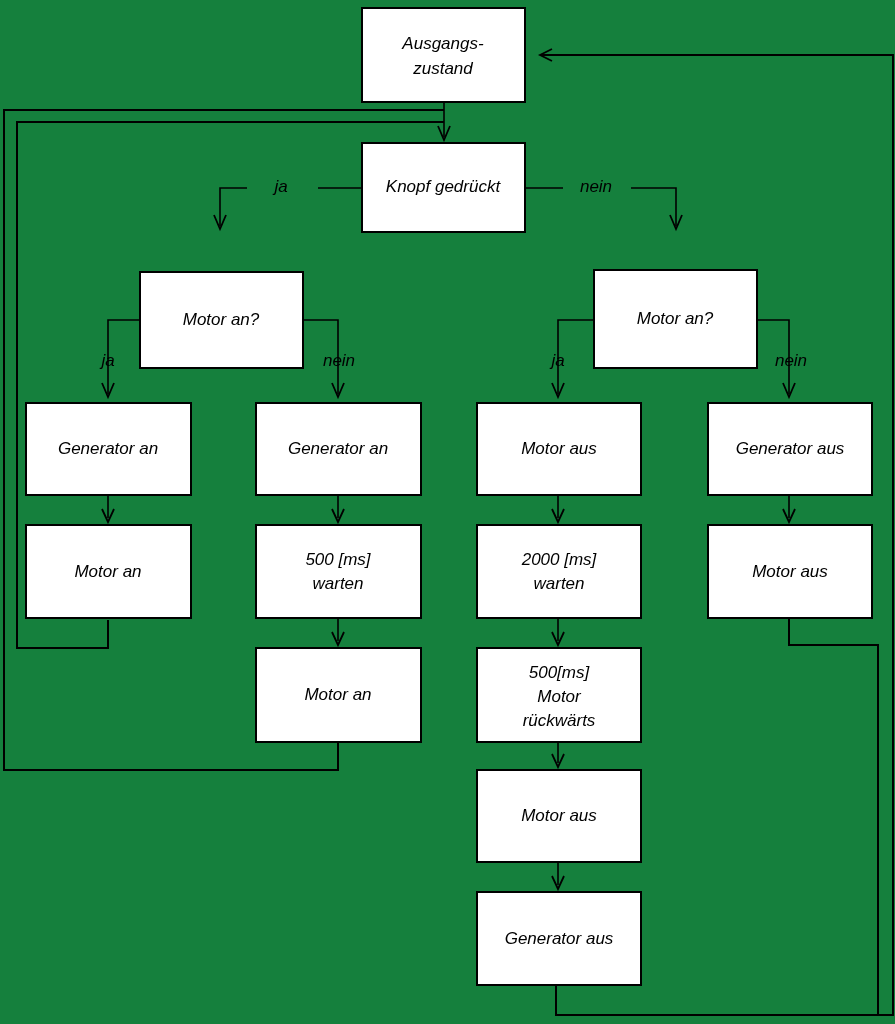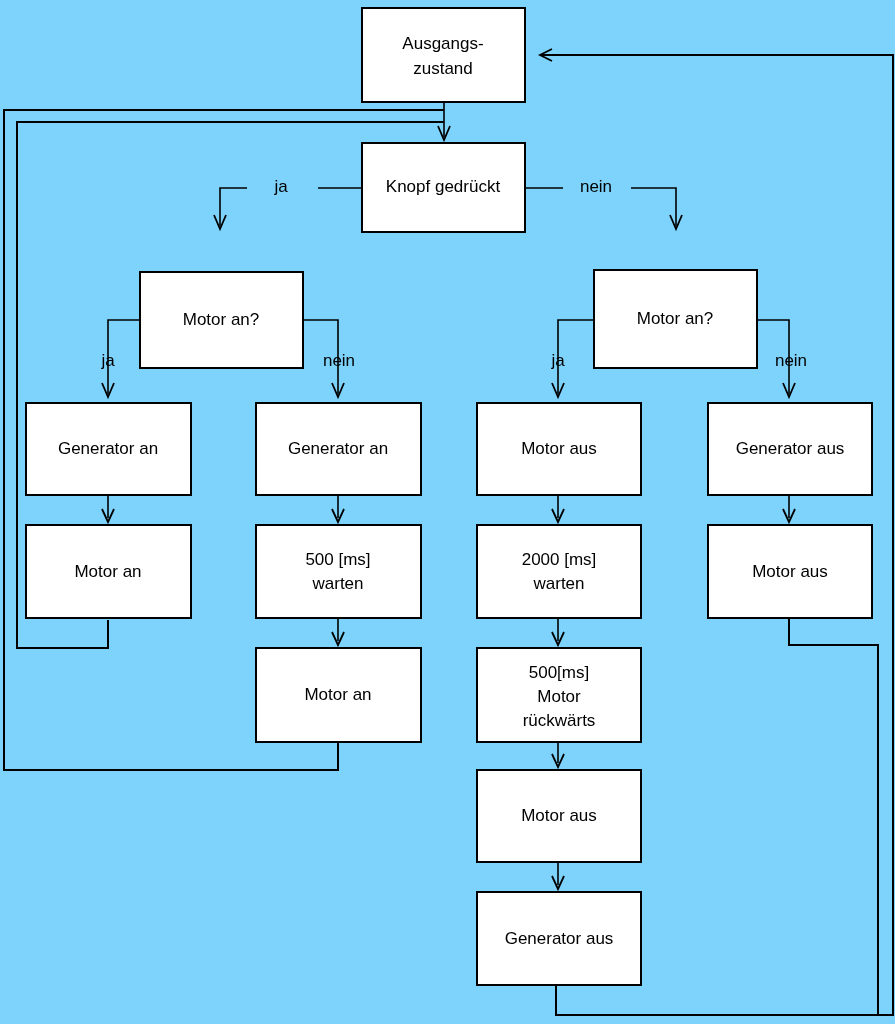--- a/index.html
+++ b/index.html
@@ -7,22 +7,23 @@
     padding: 0;
     background: #ffffff;
   }
   body {
     font-family: "Liberation Sans", sans-serif;
   }
   #canvas-wrap {
     position: relative;
     width: 895px;
     height: 1024px;
-    background: #7dd3fc;
+    background: #15803d;
     overflow: hidden;
+    font-style: italic;
   }
   svg.flow {
     display: block;
     width: 895px;
     height: 1024px;
   }
   .node-rect {
     fill: #ffffff;
     stroke: #000000;
     stroke-width: 2;

